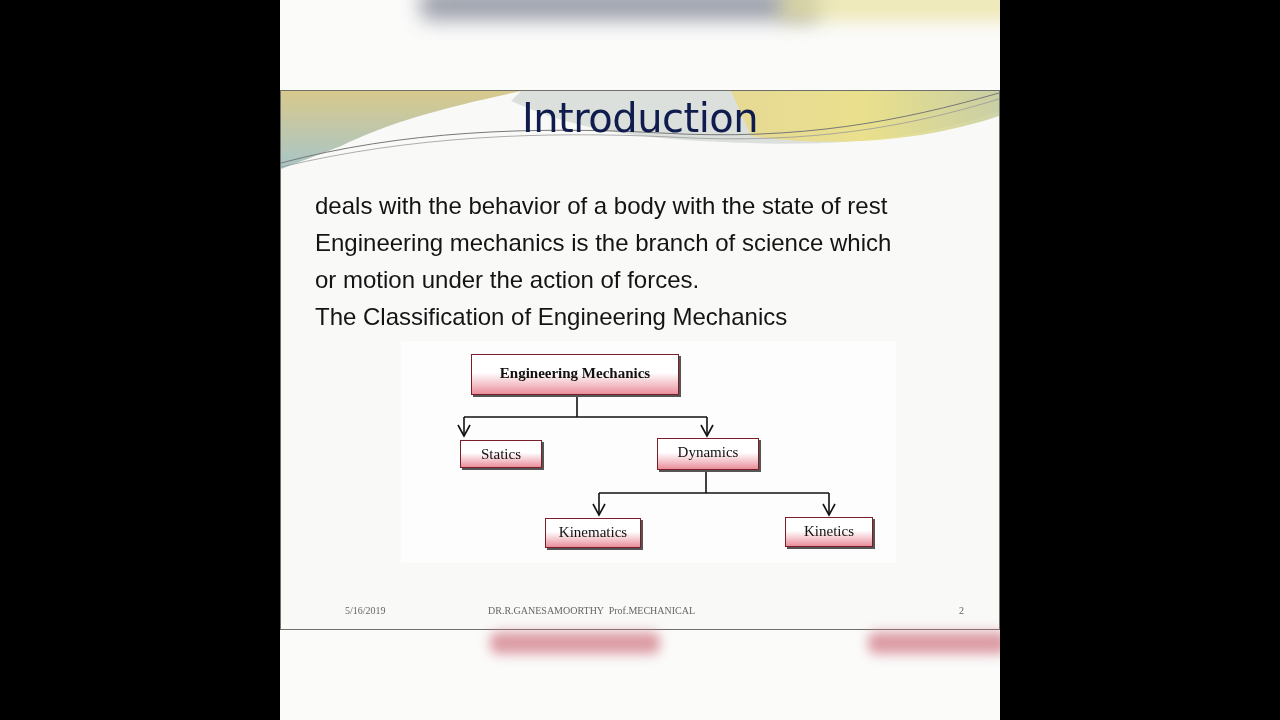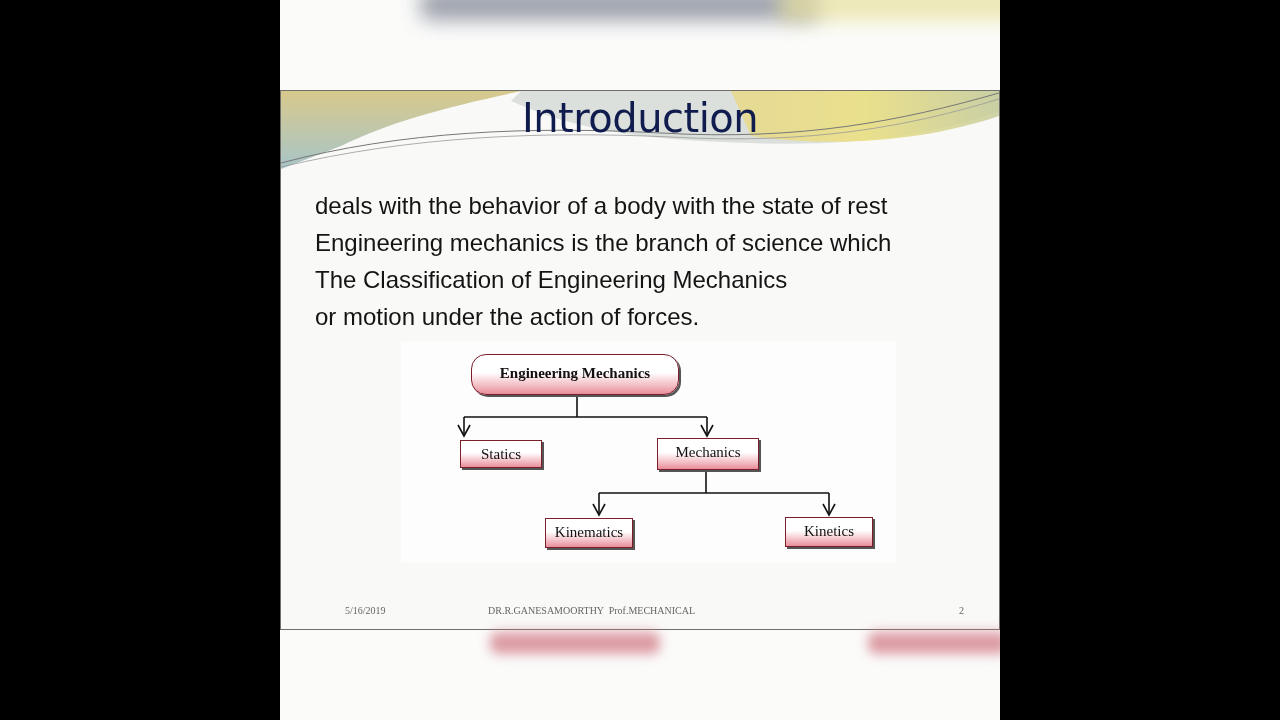--- a/index.html
+++ b/index.html
@@ -12,21 +12,21 @@
   .blur-bot2 { position:absolute; left:588px; top:632px; width:140px; height:22px; background:#d27c88; filter:blur(6px); opacity:.75; border-radius:8px; }
 
   .slide { position:absolute; left:0; top:90px; width:718px; height:538px; background:#f9f9f8; border:1px solid #6f6f6a; overflow:hidden; }
   .swoosh { position:absolute; left:0; top:0; width:718px; height:90px; }
   .title { position:absolute; left:0; width:718px; top:4px; text-align:center; font-family:"DejaVu Sans", sans-serif; font-size:40px; color:#0f1c4d; letter-spacing:-0.5px; }
   .body-text { position:absolute; left:34px; top:96px; width:660px; font-size:24px; line-height:37px; color:#141414; }
   .body-text div { white-space:nowrap; }
 
   .diagram { position:absolute; left:120px; top:250px; width:495px; height:222px; background:#fdfdfd; }
   .node { position:absolute; font-family:"Liberation Serif", serif; font-size:15px; color:#111; text-align:center; border:1px solid #7a1e2a; background:linear-gradient(to bottom,#ffffff 0%,#ffffff 45%,#f2b9c1 80%,#e98d9b 100%); box-shadow:2px 2px 0 #555; box-sizing:border-box; }
-  .node.root { font-weight:bold; font-size:15px;border-radius:15px; }
+  .node.root { font-weight:bold; font-size:15px; }
 
   .footer { position:absolute; top:514px; font-family:"Liberation Serif", serif; font-size:10px; color:#666; }
 </style>
 </head>
 <body>
 
 <div class="frame">
   <div class="blur-top"></div>
   <div class="blur-top-y"></div>
 
@@ -49,22 +49,22 @@
       <path d="M450,0 L718,0 L718,25 C650,48 560,58 470,45 Z" fill="url(#gr)" opacity=".85"></path>
       <path d="M0,72 C120,40 250,35 380,42 C520,50 620,30 718,2" stroke="#777" stroke-width="1" fill="none"></path>
       <path d="M0,76 C130,45 260,40 390,46 C530,54 630,35 718,8" stroke="#999" stroke-width="0.8" fill="none"></path>
     </svg>
 
     <div class="title">Introduction</div>
 
     <div class="body-text">
       <div>deals with the behavior of a body with the state of rest</div>
       <div>Engineering mechanics is the branch of science which</div>
+      <div>or motion under the action of forces.</div>
       <div>The Classification of Engineering Mechanics</div>
-      <div>or motion under the action of forces.</div>
     </div>
 
     <div class="diagram">
 
       <svg width="495" height="222" style="position:absolute;left:0;top:0;">
         <g stroke="#111" stroke-width="1.6" fill="none">
           <line x1="176" y1="55" x2="176" y2="76"></line>
           <line x1="63" y1="76" x2="306" y2="76"></line>
           <line x1="63" y1="76" x2="63" y2="95"></line>
           <line x1="306" y1="76" x2="306" y2="95"></line>
@@ -73,22 +73,22 @@
           <line x1="305" y1="130" x2="305" y2="152"></line>
           <line x1="198" y1="152" x2="428" y2="152"></line>
           <line x1="198" y1="152" x2="198" y2="174"></line>
           <line x1="428" y1="152" x2="428" y2="174"></line>
           <polyline points="192,163 198,174 204,163"></polyline>
           <polyline points="422,163 428,174 434,163"></polyline>
         </g>
       </svg>
       <div class="node root" style="left:70px;top:13px;width:208px;height:41px;line-height:36px;">Engineering Mechanics</div>
       <div class="node" style="left:21px;top:99px;width:82px;height:28px;line-height:26px;margin-left:38px;">Statics</div>
-      <div class="node" style="left:256px;top:97px;width:102px;height:32px;line-height:27px;">Mechanics</div>
-      <div class="node" style="left:144px;top:177px;width:88px;height:30px;line-height:27px;">Kinematics</div>
+      <div class="node" style="left:256px;top:97px;width:102px;height:32px;line-height:27px;">Dynamics</div>
+      <div class="node" style="left:144px;top:177px;width:96px;height:30px;line-height:27px;">Kinematics</div>
       <div class="node" style="left:384px;top:176px;width:88px;height:30px;line-height:27px;">Kinetics</div>
     </div>
 
     <div class="footer" style="left:35px;padding-left:29px;">5/16/2019</div>
     <div class="footer" style="left:207px;white-space:pre;">DR.R.GANESAMOORTHY  Prof.MECHANICAL</div>
     <div class="footer" style="left:678px;">2</div>
   </div>
 
   <div class="blur-bot1"></div>
   <div class="blur-bot2"></div>

